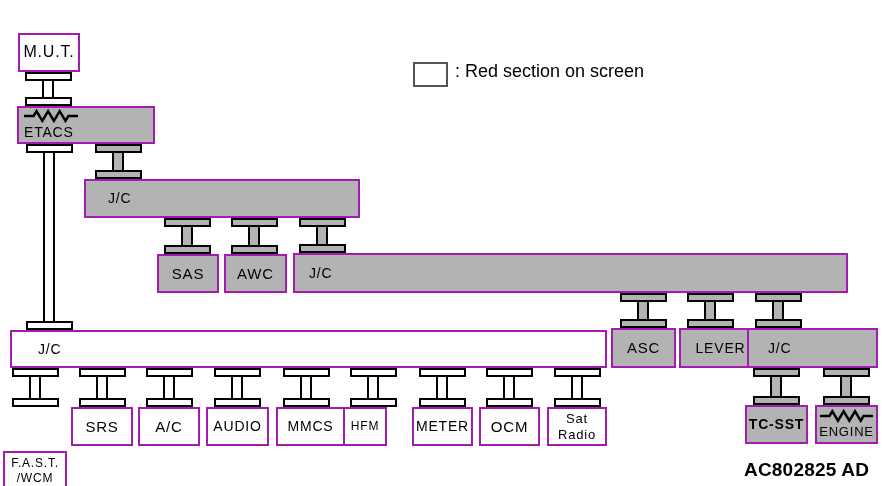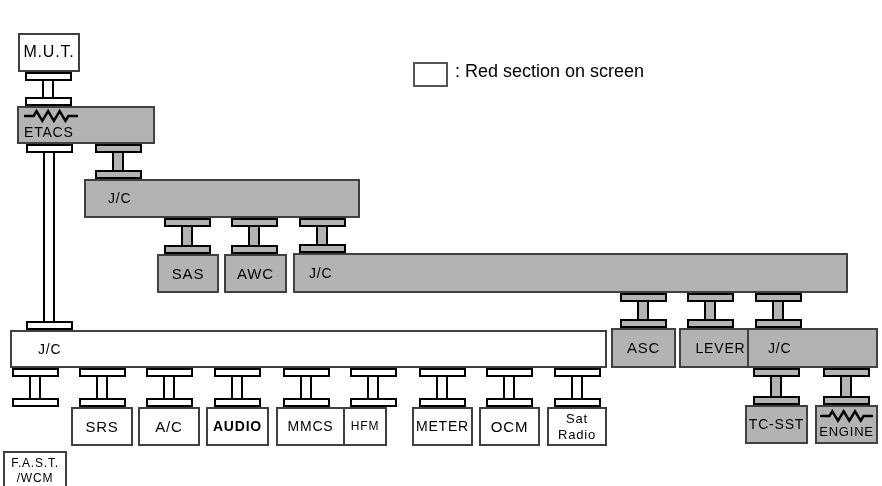--- a/index.html
+++ b/index.html
@@ -9,21 +9,21 @@
     background:#ffffff;
     font-family:"Liberation Sans","DejaVu Sans",sans-serif;
     color:#000;
     overflow:hidden;
   }
   .abs{position:absolute;}
   
   .node{
     position:absolute;
     box-sizing:border-box;
-    border:2px solid #404040;
+    border:2px solid #a21caf;
     display:flex;
     flex-direction:column;
     align-items:center;
     justify-content:center;
     line-height:1.18;
     letter-spacing:0.8px;
     white-space:nowrap;
   }
   .node.gray{background:#b3b3b3;}
   .node.white{background:#ffffff;}
@@ -42,20 +42,21 @@
   #legend-swatch{left:413px;top:62px;width:35px;height:25px;box-sizing:border-box;border:2px solid #555;}
   #legend-text{left:455px;top:61px;font-size:18px;}
   #figure-code{left:744px;top:459px;font-size:19px;font-weight:bold;letter-spacing:0.2px;}
 </style>
 </head>
 <body>
 
 <div id="canvas">
   <div class="abs" id="legend-swatch"></div>
   <div class="abs" id="legend-text">: Red section on screen</div>
+  <div class="abs" id="figure-code">AC802825 AD</div>
   <div id="diagram-layer">
       <div class="conn-part white" style="left: 42px; top: 79px; width: 12px; height: 20px;"></div>
       <div class="conn-part white" style="left: 24.5px; top: 72px; width: 47px; height: 9px;"></div>
       <div class="conn-part white" style="left: 24.5px; top: 97px; width: 47px; height: 9px;"></div>
       <div class="conn-part white" style="left: 43px; top: 151px; width: 12px; height: 172px;"></div>
       <div class="conn-part white" style="left: 25.5px; top: 144px; width: 47px; height: 9px;"></div>
       <div class="conn-part white" style="left: 25.5px; top: 321px; width: 47px; height: 9px;"></div>
       <div class="conn-part gray" style="left: 112px; top: 151px; width: 12px; height: 21px;"></div>
       <div class="conn-part gray" style="left: 94.5px; top: 144px; width: 47px; height: 9px;"></div>
       <div class="conn-part gray" style="left: 94.5px; top: 170px; width: 47px; height: 9px;"></div>
@@ -146,40 +147,40 @@
       <div class="node white" style="left: 3px; top: 407px; width: 64px; height: 39px; font-size: 12px; margin-top: 44px;">
         <div>F.A.S.T.</div>
         <div>/WCM</div>
       </div>
       <div class="node white" style="left: 71px; top: 407px; width: 62px; height: 39px; font-size: 15px;">
         <div>SRS</div>
       </div>
       <div class="node white" style="left: 138px; top: 407px; width: 62px; height: 39px; font-size: 15px;">
         <div>A/C</div>
       </div>
-      <div class="node white" style="left: 206px; top: 407px; width: 63px; height: 39px; font-size: 14px; font-weight: bold;">
+      <div class="node white" style="left: 206px; top: 407px; width: 63px; height: 39px; font-size: 14px;">
         <div>AUDIO</div>
       </div>
       <div class="node white" style="left: 276px; top: 407px; width: 69px; height: 39px; font-size: 14px;">
         <div>MMCS</div>
       </div>
       <div class="node white" style="left: 343px; top: 407px; width: 44px; height: 39px; font-size: 12px;">
         <div>HFM</div>
       </div>
       <div class="node white" style="left: 412px; top: 407px; width: 61px; height: 39px; font-size: 14px;">
         <div>METER</div>
       </div>
       <div class="node white" style="left: 479px; top: 407px; width: 61px; height: 39px; font-size: 15px; text-align: right;">
         <div>OCM</div>
       </div>
       <div class="node white" style="left: 547px; top: 407px; width: 60px; height: 39px; font-size: 13px;">
         <div>Sat</div>
         <div>Radio</div>
       </div>
-      <div class="node gray" style="left: 745px; top: 405px; width: 63px; height: 39px; font-size: 14px;">
+      <div class="node gray" style="left: 745px; top: 405px; width: 63px; height: 39px; font-size: 14px; font-weight: bold;">
         <div>TC-SST</div>
       </div>
       <div class="node gray" style="left: 815px; top: 405px; width: 63px; height: 39px; font-size: 13px;">
         <svg width="53" height="14" viewBox="0 0 56 14" class="rsym">
           <polyline points="1,7 10,7 13,2 19,12 25,2 31,12 37,2 43,12 46,7 55,7" fill="none" stroke="#000" stroke-width="2.6" stroke-linecap="round"></polyline>
         </svg>
         <div>ENGINE</div>
       </div>
     </div>
 </div>

